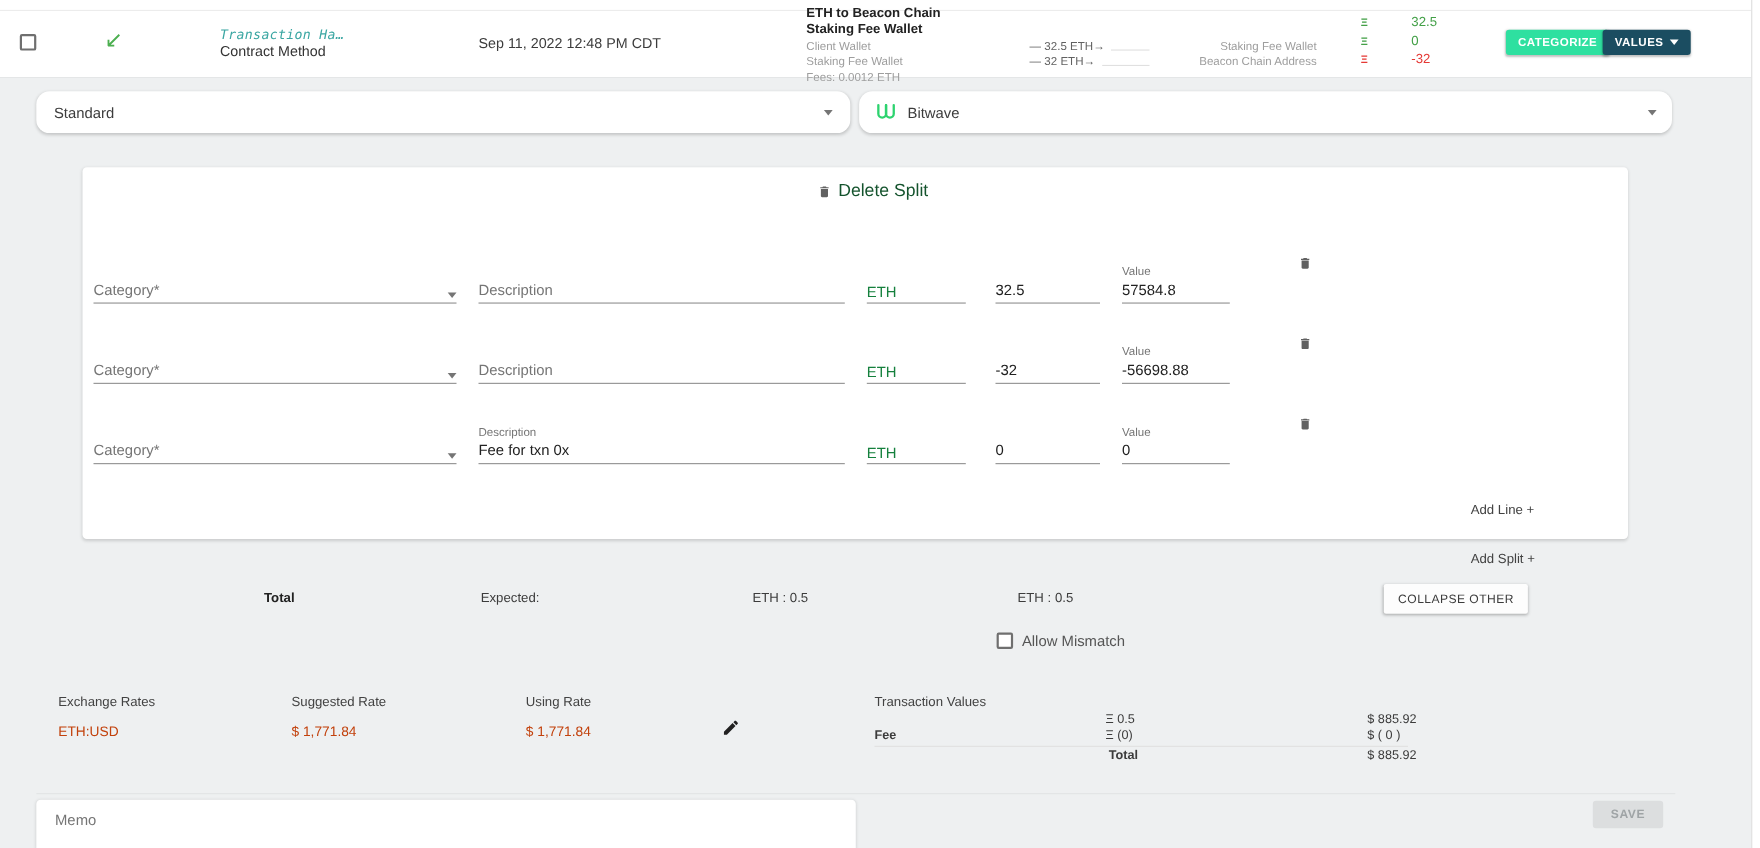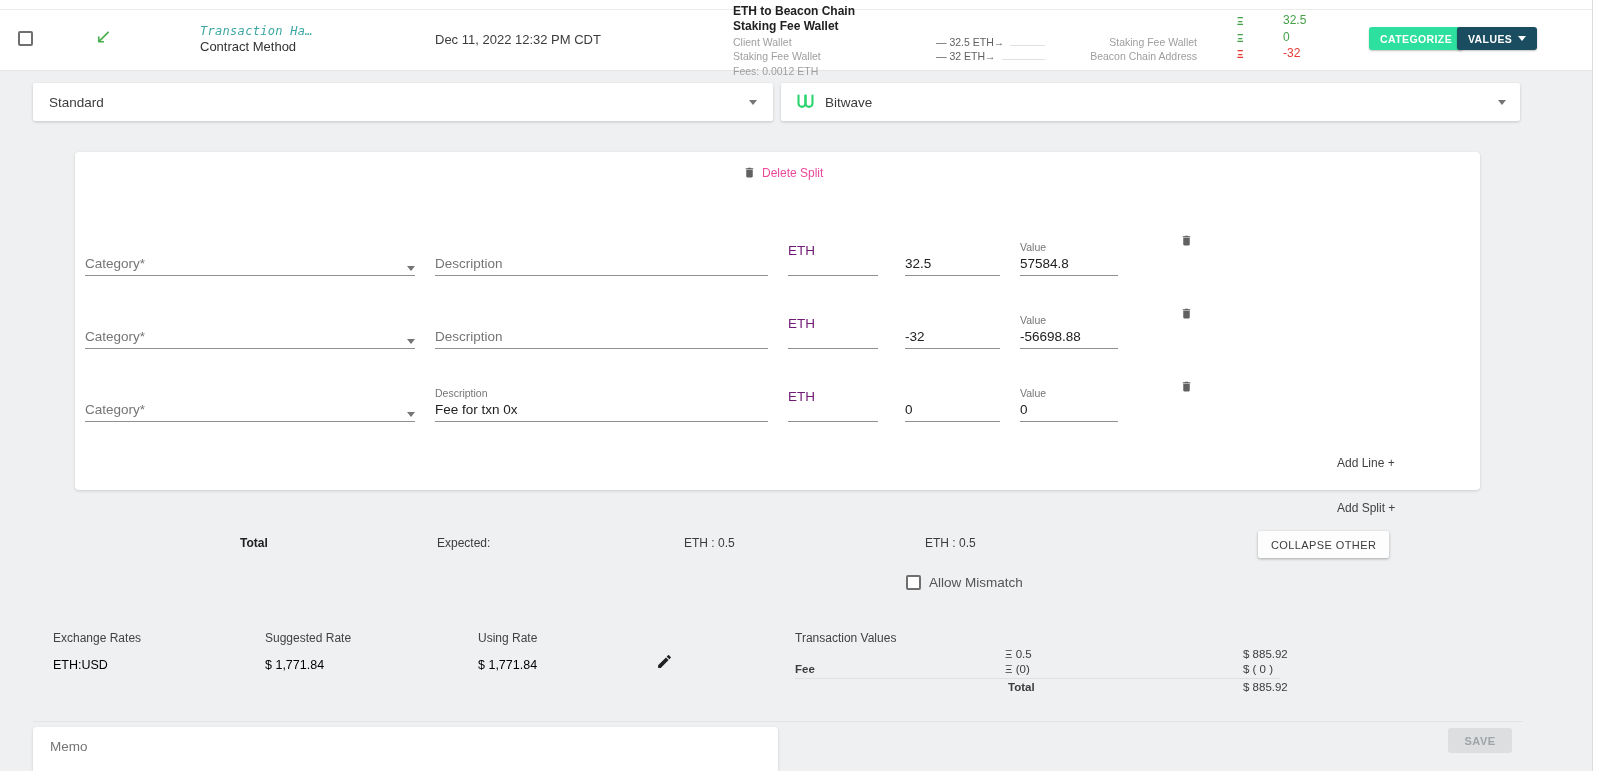--- a/index.html
+++ b/index.html
@@ -29,67 +29,67 @@
   .pos { color:#43a047; } .neg { color:#e53935; }
   .btn { position:absolute; height:23px; border:none; border-radius:3px; color:#fff; font-family:inherit;
          font-size:10.5px; font-weight:bold; letter-spacing:.4px; padding:0 11px; cursor:pointer;
          display:flex; align-items:center; gap:6px; box-shadow:0 1px 2px rgba(0,0,0,.25); }
   .btn-categorize { left:1369px; top:27px; background:#2ee0a0; }
   .btn-other { left:1457px; top:27px; background:#1b4d61; }
   .caret { width:0; height:0; border-left:4px solid transparent; border-right:4px solid transparent; border-top:5px solid #757575; }
   .caret-white { border-top-color:#fff; }
 
   
-  .sel-card { position:absolute; top:83px; height:38px; background:#fff; border-radius:2px;
+  .sel-card { position:absolute; top:83px; height:38px; background:#fff; border-radius:12px;
               box-shadow:0 1px 3px rgba(0,0,0,.18); display:flex; align-items:center; cursor:pointer; }
   .sel-standard { left:33px; width:740px; padding:0 16px; }
   .sel-bitwave { left:781px; width:739px; padding:0 14px; }
   .sel-card .sel-label { font-size:13.5px; color:#3c3c3c; flex:1; }
   .bw-logo { width:21px; height:21px; margin-right:9px; }
 
   
   .split-card { position:absolute; left:75px; top:152px; width:1405px; height:338px; background:#fff;
                 border-radius:4px; box-shadow:0 1px 3px rgba(0,0,0,.15); }
   .delete-split { position:absolute; left:668px; top:13px; display:flex; align-items:center; gap:6px; cursor:pointer; }
-  .delete-split .lbl { font-size:12px; color:#ec4899; }
+  .delete-split .lbl { font-size:16px; color:#14532d; }
   .icon-trash { width:13px; height:15px; }
   .uline { border-bottom:1px solid #8f8f8f; }
   .select-field { position:absolute; height:26px; display:flex; align-items:flex-end; justify-content:space-between;
                   border-bottom:1px solid #8f8f8f; cursor:pointer; padding-bottom:4px; }
   .select-field .ph { font-size:13.5px; color:#757575; }
   .contact-field { left:10px; top:21px; width:445px; }
   .line-row { position:absolute; left:0; width:1405px; height:46px; }
   .row-1 { top:78px; } .row-2 { top:151px; } .row-3 { top:224px; }
   .fld { position:absolute; bottom:0; display:flex; flex-direction:column; justify-content:flex-end; }
   .fld .flabel { font-size:10.5px; color:#757575; margin-bottom:3px; }
   .fld input { border:none; outline:none; border-bottom:1px solid #8f8f8f; font-family:inherit;
                font-size:13.5px; color:#212121; background:transparent; padding:0 0 4px 0; width:100%; }
   .fld input::placeholder { color:#757575; opacity:1; }
   .f-cat { left:10px; width:330px; }
   .f-desc { left:360px; width:333px; }
   .f-eth { left:713px; width:90px; }
   .f-amt { left:830px; width:95px; }
   .f-val { left:945px; width:98px; }
   .row-trash { position:absolute; left:1105px; bottom:24px; cursor:pointer; }
-  .ticker { font-size:13.5px; color:#701a75; padding-bottom:17px; }
+  .ticker { font-size:13.5px; color:#15803d; padding-bottom:2px; }
   .add-line { position:absolute; left:1262px; top:304px; font-size:12px; color:#424242; cursor:pointer; }
   .add-split { position:absolute; left:1337px; top:501px; font-size:12px; color:#424242; cursor:pointer; }
 
   
   .tot { position:absolute; top:536px; font-size:12px; color:#3c3c3c; }
   .b { font-weight:bold; color:#212121; }
   .collapse-btn { position:absolute; left:1258px; top:531px; height:27px; padding:0 13px; background:#fdfdfd;
                   border:none; border-radius:2px; box-shadow:0 1px 3px rgba(0,0,0,.3); font-family:inherit;
                   font-size:11px; font-weight:500; color:#3c3c3c; letter-spacing:.4px; cursor:pointer; }
   .mismatch-cbx { left:906px; top:575px; width:15px; height:15px; cursor:pointer; }
   .mismatch-lbl { position:absolute; left:929px; top:575px; font-size:13.5px; color:#555; }
 
   
   .sec-lbl { position:absolute; top:631px; font-size:12px; color:#424242; }
-  .sec-val { position:absolute; top:658px; font-size:12.5px; color:#000000; }
+  .sec-val { position:absolute; top:658px; font-size:12.5px; color:#c2410c; }
   .pencil { position:absolute; left:656px; top:653px; width:17px; height:17px; cursor:pointer; }
   .tv-cell { position:absolute; font-size:11.5px; color:#3c3c3c; }
   .tv-divider { position:absolute; left:795px; top:678px; width:485px; height:1px; background:#e0e0e0; }
 
   
   .footer-divider { position:absolute; left:33px; top:721px; width:1490px; height:1px; background:#e2e4e5; }
   .memo-card { position:absolute; left:33px; top:727px; width:745px; height:44px; background:#fff;
                border-radius:4px 4px 0 0; box-shadow:0 1px 3px rgba(0,0,0,.15); padding:10px 17px 0 17px; }
   .memo-card input { width:100%; border:none; outline:none; font-family:inherit; font-size:13.5px; color:#212121; }
   .memo-card input::placeholder { color:#757575; opacity:1; }
@@ -101,21 +101,21 @@
 <body>
 
 <div class="page">
 
   <div class="header">
     <div class="hairline-top"></div>
     <span class="cbx hdr-cbx"></span>
     <span class="in-arrow">↙</span>
     <a class="tx-link">Transaction Ha…</a>
     <div class="tx-method">Contract Method</div>
-    <div class="tx-date">Dec 11, 2022 12:32 PM CDT</div>
+    <div class="tx-date">Sep 11, 2022 12:48 PM CDT</div>
 
     <div class="details">
       <div class="t">ETH to Beacon Chain</div>
       <div class="t">Staking Fee Wallet</div>
       <div class="transfer">
         <span class="from">Client Wallet</span>
         <span class="amt">— 32.5 ETH→</span>
         <span class="tline"></span>
         <span class="to">Staking Fee Wallet</span>
       </div>

